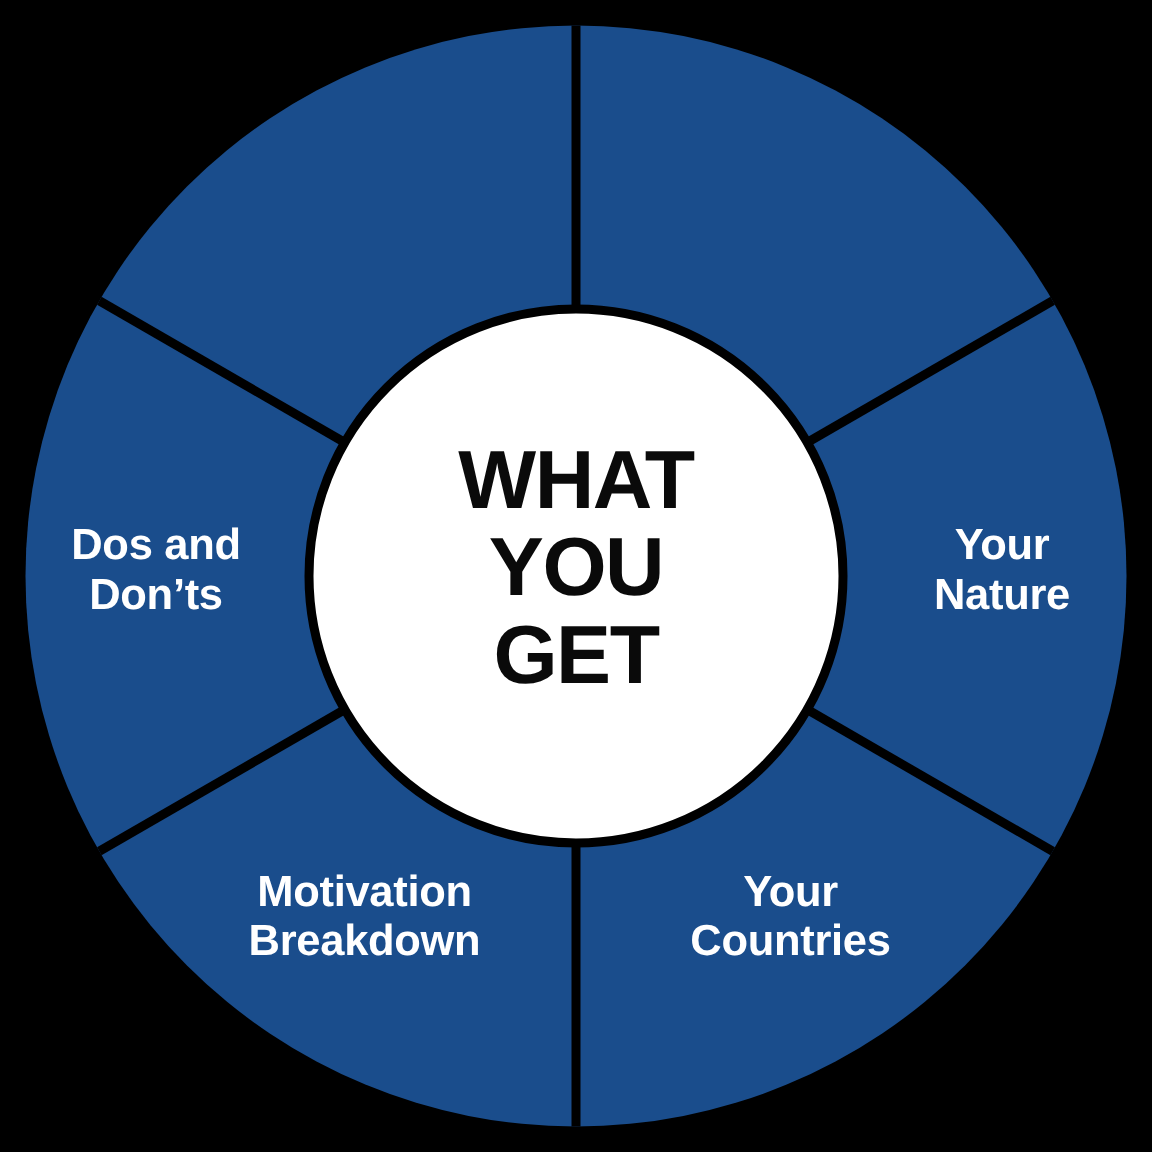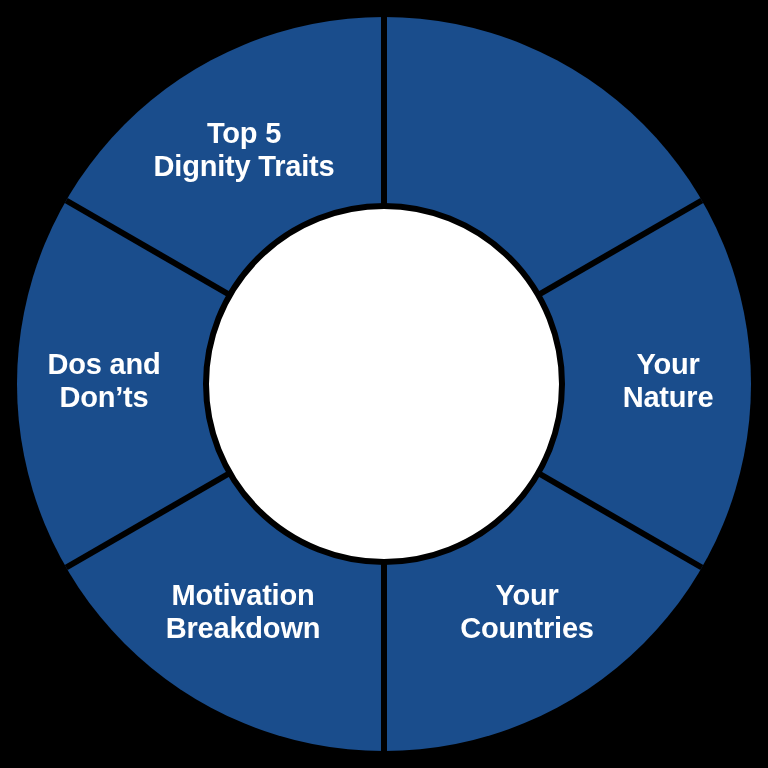--- a/index.html
+++ b/index.html
@@ -112,18 +112,19 @@
 
     <div class="segment-label lbl-bot-right">Your
 Countries</div>
 
     <div class="segment-label lbl-bot-left">Motivation
 Breakdown</div>
 
     <div class="segment-label lbl-left">Dos and
 Don’ts</div>
 
-    <div class="segment-label lbl-top-left">Top 5
-Dignity Traits</div>
 
+    <div class="center-label">WHAT
+YOU
+GET</div>
   </div>
 
 </div>
 
 </body></html>

